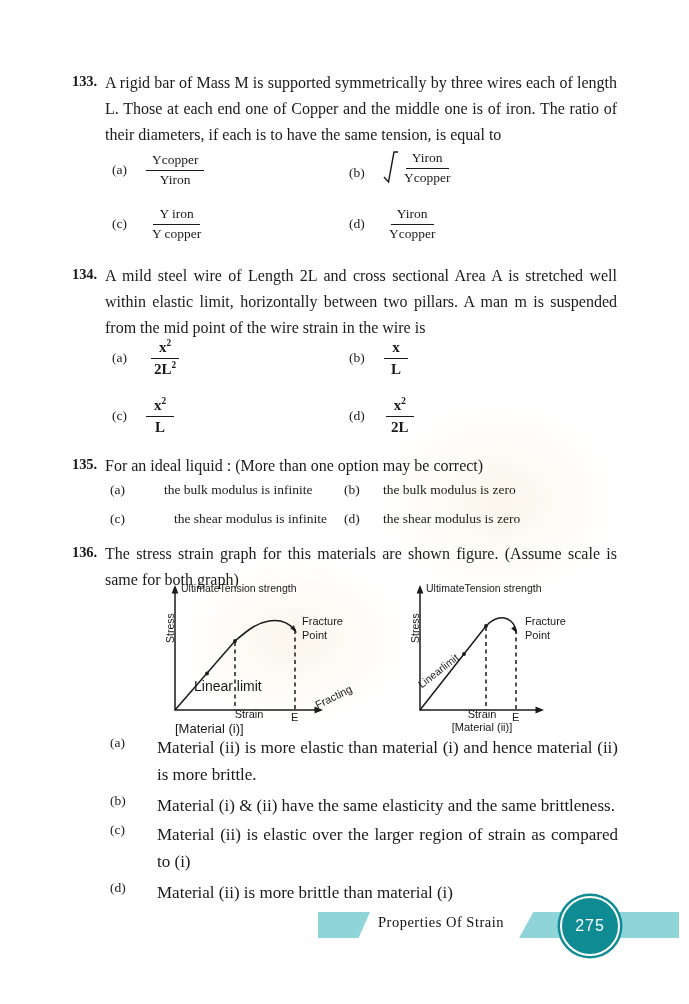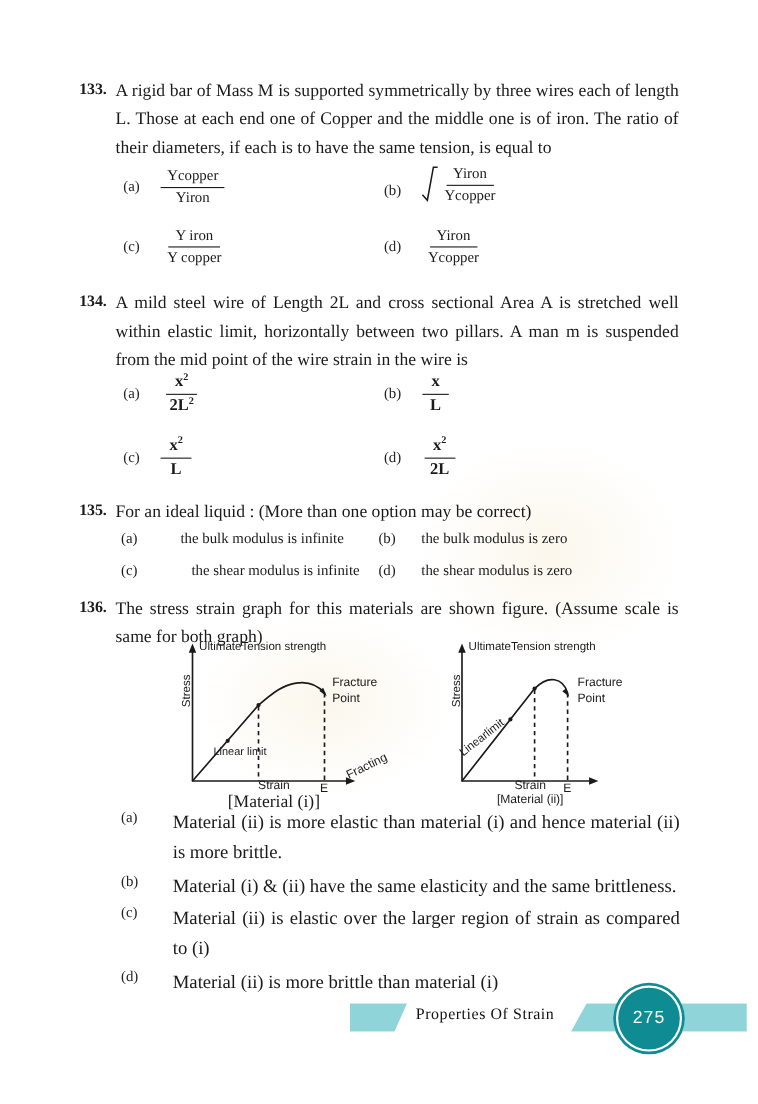--- a/index.html
+++ b/index.html
@@ -337,34 +337,34 @@
       <circle cx="90" cy="59" r="1.9" fill="#1a1a1a"></circle>
 
       <line x1="90" y1="60" x2="90" y2="128" stroke="#1a1a1a" stroke-width="1.5" stroke-dasharray="4,3.5"></line>
       <line x1="150" y1="48" x2="150" y2="128" stroke="#1a1a1a" stroke-width="1.5" stroke-dasharray="4,3.5"></line>
     </svg>
 
     <div style="position:absolute; left:36px; top:0px; font-family:'Liberation Sans',sans-serif; font-size:10.5px; color:#1a1a1a; white-space:nowrap;">UltimateTension strength</div>
 
     <div style="position:absolute; left:-4px; top:40px; width:58px; transform:rotate(-90deg); transform-origin:center; font-family:'Liberation Sans',sans-serif; font-size:10.5px; text-align:center;">Stress</div>
 
-    <div style="position:absolute; left:49px; top:96px; font-family:'Liberation Sans',sans-serif; font-size:10px; white-space:nowrap;">Linear limit</div>
+    <div style="position:absolute; left:49px; top:96px; font-family:'Liberation Sans',sans-serif; font-size:14px; white-space:nowrap;">Linear limit</div>
 
     <div style="position:absolute; left:157px; top:33px; font-family:'Liberation Sans',sans-serif; font-size:11px; line-height:1.25; white-space:nowrap;">
       <div>Fracture</div>
       <div>Point</div>
     </div>
 
     <div style="position:absolute; left:146px; top:129px; font-family:'Liberation Sans',sans-serif; font-size:11px;">E</div>
 
     <div style="position:absolute; left:168px; top:118px; font-family:'Liberation Sans',sans-serif; font-size:11px; transform:rotate(-26deg); transform-origin:left top; white-space:nowrap;">Fracting</div>
 
     <div style="position:absolute; left:30px; top:126px; width:148px; text-align:center; font-family:'Liberation Sans',sans-serif; font-size:11px;">Strain</div>
 
-    <div style="position:absolute; left:30px; top:139px; width:148px; text-align:center; font-family:Liberation Serif, serif; font-size:16px;">[Material (i)]</div>
+    <div style="position:absolute; left:30px; top:139px; width:148px; text-align:left; font-family:Liberation Sans, sans-serif; font-size:13px;">[Material (i)]</div>
   </div>
 
   <div class="figure" style="left:392px; top:582px;">
     <svg class="fig-svg" width="215" height="145" viewBox="0 0 215 145">
 
       <line x1="28" y1="128" x2="28" y2="8" stroke="#1a1a1a" stroke-width="1.5"></line>
       <polygon points="28,3 24.6,11.5 31.4,11.5" fill="#1a1a1a"></polygon>
 
       <line x1="28" y1="128" x2="146" y2="128" stroke="#1a1a1a" stroke-width="1.5"></line>
       <polygon points="152,128 143.5,124.6 143.5,131.4" fill="#1a1a1a"></polygon>

